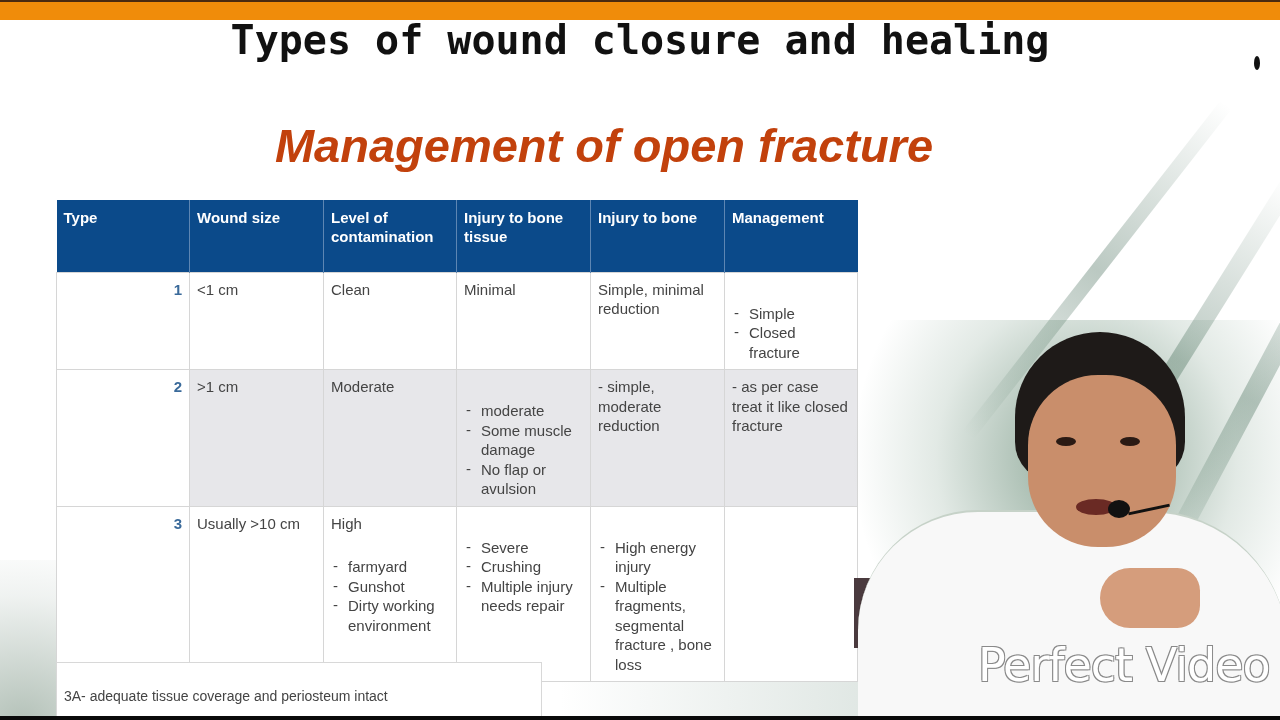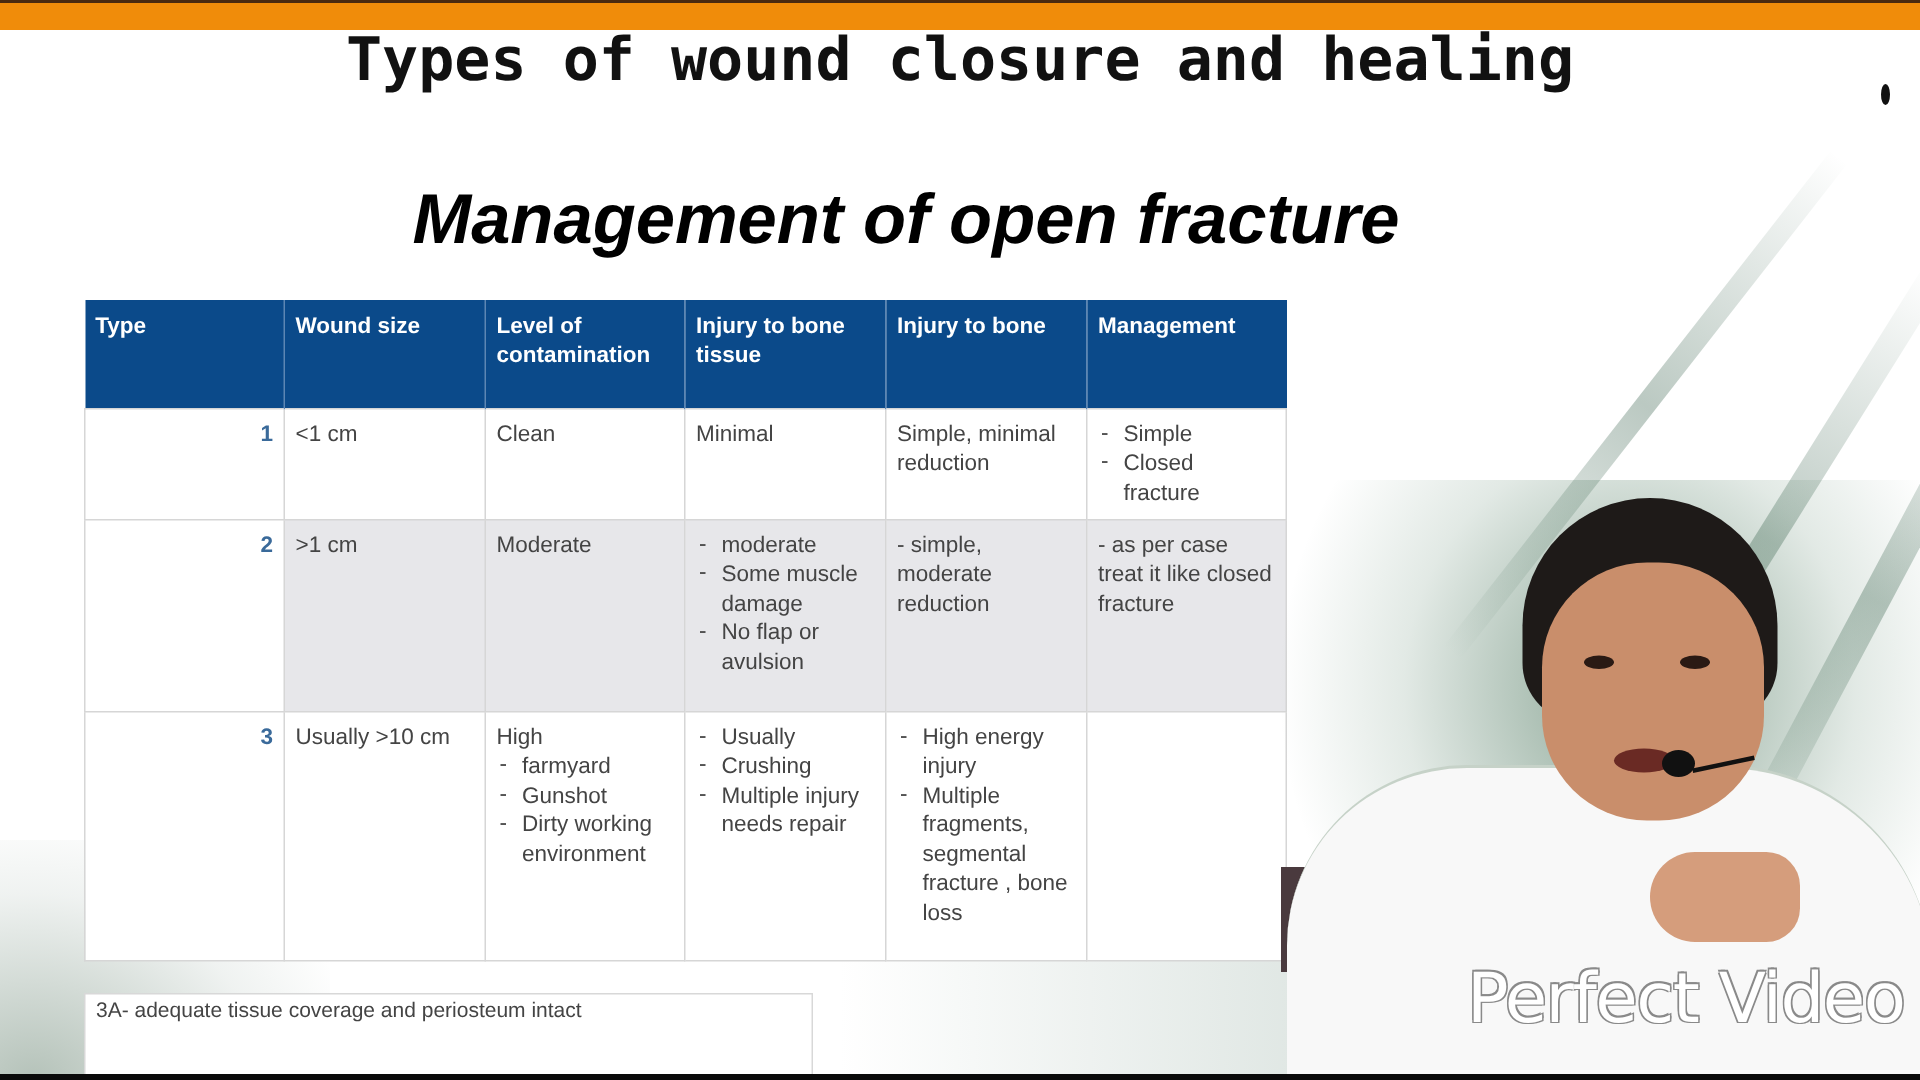--- a/index.html
+++ b/index.html
@@ -12,37 +12,37 @@
     .bg-streak { position: absolute; background: linear-gradient(180deg, rgba(60,100,80,0.0), rgba(60,100,80,0.35), rgba(60,100,80,0.0)); transform-origin: center; }
     .bg-lower-left { position: absolute; left: 0; top: 560px; width: 220px; height: 160px;
       background: radial-gradient(ellipse at 10% 100%, rgba(90,120,100,0.45), rgba(150,170,160,0.15) 55%, rgba(255,255,255,0) 80%); }
     .bg-lower-mid { position: absolute; left: 560px; top: 640px; width: 320px; height: 80px;
       background: linear-gradient(90deg, rgba(255,255,255,0), rgba(190,205,198,0.5)); }
 
     .video-title { position: absolute; left: 0; top: 18px; width: 1280px; text-align: center;
       font-family: "DejaVu Sans Mono", monospace; font-weight: bold; font-size: 40px; line-height: 44px; color: #111; letter-spacing: 0px; }
 
     .slide-title { position: absolute; left: 0; top: 118px; width: 1208px; text-align: center;
-      font-family: "Liberation Sans", sans-serif; font-weight: bold; font-style: italic; font-size: 47px; color: #000000; }
+      font-family: "Liberation Sans", sans-serif; font-weight: bold; font-style: italic; font-size: 47px; color: #c2410c; }
 
     .fracture-table { position: absolute; left: 56px; top: 200px; width: 801px; border-collapse: collapse; table-layout: fixed; font-size: 15px; color: #444; }
     .fracture-table th { background: #0b4a8a; color: #ffffff; font-weight: bold; text-align: left; vertical-align: top; padding: 8px 7px; height: 72px; line-height: 19px; border-left: 1px solid #5d86b3; font-size: 15px; }
     .fracture-table th:first-child { border-left: none; }
     .fracture-table td { vertical-align: top; padding: 7px 7px; line-height: 19.5px; border: 1px solid #d6d6d6; }
     .fracture-table td.type-cell { text-align: right; color: #3a6a9a; font-weight: bold; background: #ffffff; }
     .fracture-table tr.row-1 td { height: 74px; background: #ffffff; }
     .fracture-table tr.row-2 td { height: 128px; background: #e7e7ea; }
     .fracture-table tr.row-2 td.type-cell { background: #ffffff; }
     .fracture-table tr.row-3 td { height: 166px; background: #ffffff; }
 
-    .cell-list { list-style: none; }
+    .cell-list { list-style: none; margin-top: 24px; }
     .cell-list li { position: relative; padding-left: 17px; }
     .cell-list li::before { content: "-"; position: absolute; left: 2px; top: -1px; }
 
-    .note-box { position: absolute; left: 56px; top: 662px; width: 486px; height: 58px; border: 1px solid #d8d8d8; background: #ffffff; padding: 2px 7px; font-size: 14px; color: #444; }
+    .note-box { position: absolute; left: 56px; top: 662px; width: 486px; height: 58px; border: 1px solid #d8d8d8; background: #ffffff; padding: 25px 7px; font-size: 14px; color: #444; }
 
     .presenter { position: absolute; left: 850px; top: 320px; width: 430px; height: 396px; overflow: hidden; }
     .presenter-bg { position: absolute; inset: 0; background: radial-gradient(ellipse at 55% 35%, rgba(40,90,60,0.55), rgba(60,110,80,0.15) 45%, rgba(255,255,255,0) 70%); }
     .chair { position: absolute; left: 4px; top: 258px; width: 26px; height: 70px; background: #4a3a3e; }
     .shirt { position: absolute; left: 8px; top: 190px; width: 430px; height: 230px; background: #f8f8f8; border-radius: 120px 140px 0 0; border-top: 2px solid #c6d2c8; }
     .hair { position: absolute; left: 165px; top: 12px; width: 170px; height: 150px; background: #1e1a18; border-radius: 85px 85px 40px 40px; }
     .face { position: absolute; left: 178px; top: 55px; width: 148px; height: 172px; background: #c98e6b; border-radius: 70px 70px 70px 70px; }
     .eye { position: absolute; width: 20px; height: 9px; background: #2a1a14; border-radius: 50%; }
     .eye.left { left: 28px; top: 62px; }
     .eye.right { left: 92px; top: 62px; }
@@ -127,21 +127,21 @@
       <td>
         <div>High</div>
         <ul class="cell-list">
           <li>farmyard</li>
           <li>Gunshot</li>
           <li>Dirty working environment</li>
         </ul>
       </td>
       <td>
         <ul class="cell-list">
-          <li>Usually</li>
+          <li>Severe</li>
           <li>Crushing</li>
           <li>Multiple injury needs repair</li>
         </ul>
       </td>
       <td>
         <ul class="cell-list">
           <li>High energy injury</li>
           <li>Multiple fragments, segmental fracture , bone loss</li>
         </ul>
       </td>

